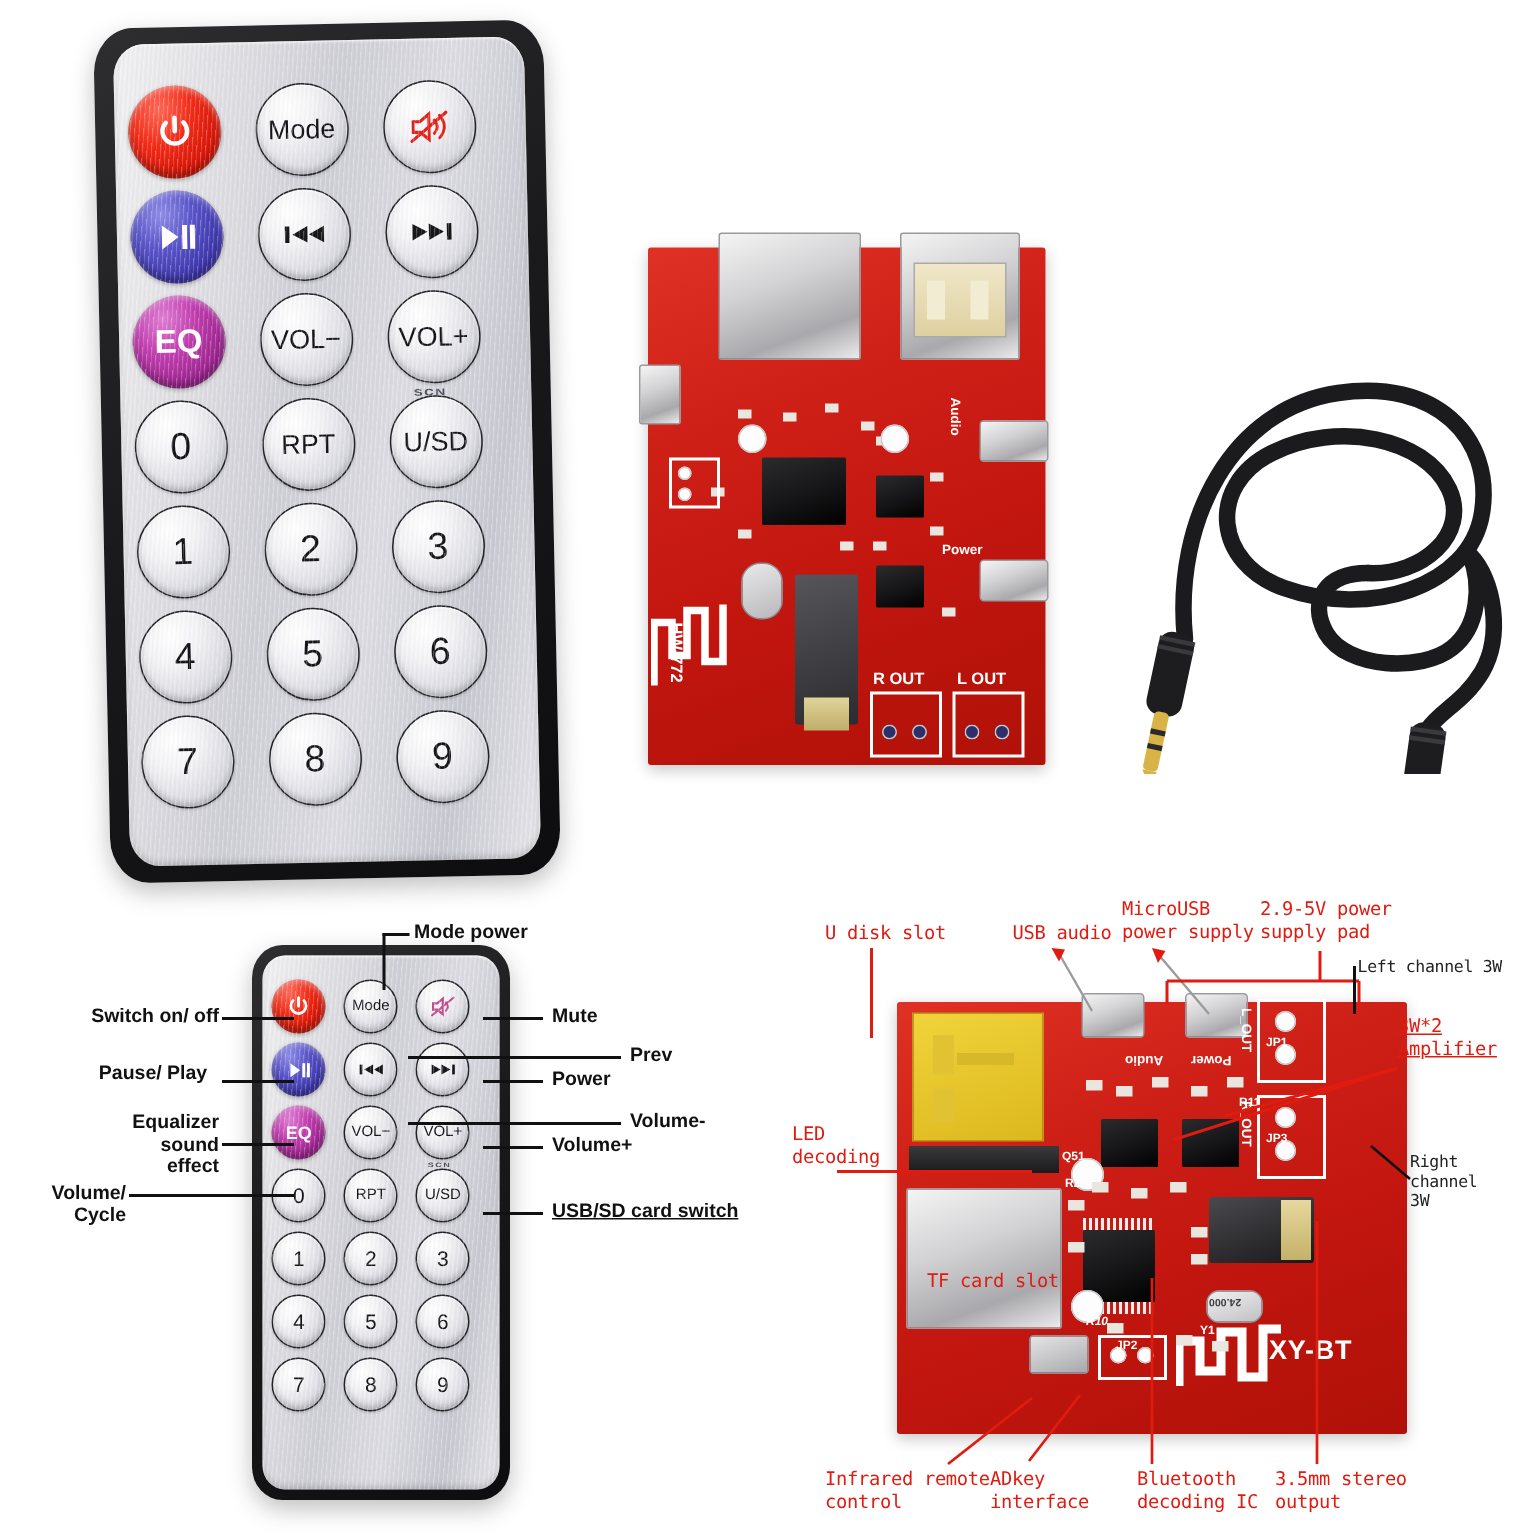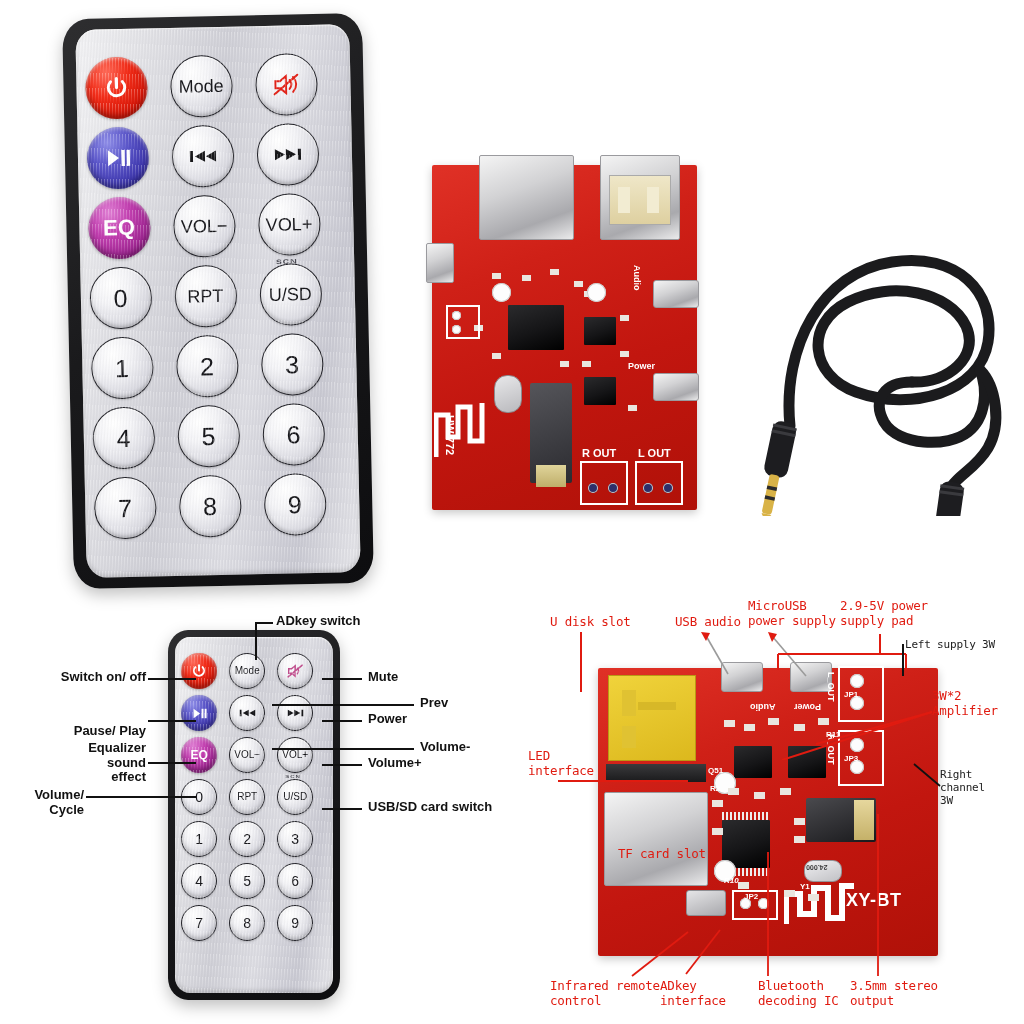--- a/index.html
+++ b/index.html
@@ -413,27 +413,27 @@
           <span>8</span>
           </div>
         <div class="btn plain" style="left:102px; top:268px; width:36px; height:36px; font-size:14px;">
           <span>9</span>
           </div>
       </div>
     </div>
 
     <div class="lead-blk" style="left:255px; top:22px; width:2px; height:38px;"></div>
     <div class="lead-blk" style="left:255px; top:22px; width:18px; height:2px;"></div>
-    <div class="lbl-blk" style="left:276px; top:14px;">ADkey switch</div>
+    <div class="lbl-blk" style="left:276px; top:14px;">Mode power</div>
 
     <div class="lead-blk" style="left:148px; top:78px; width:48px; height:2px;"></div>
     <div class="lbl-blk" style="left:50px; top:70px; width:96px; text-align:right;">Switch on/ off</div>
 
     <div class="lead-blk" style="left:148px; top:120px; width:48px; height:2px;"></div>
-    <div class="lbl-blk" style="left:58px; top:124px; width:88px; text-align:right;">Pause/ Play</div>
+    <div class="lbl-blk" style="left:58px; top:108px; width:88px; text-align:center;">Pause/ Play</div>
 
     <div class="lead-blk" style="left:148px; top:162px; width:48px; height:2px;"></div>
     <div class="lbl-blk" style="left:54px; top:141px; width:92px; text-align:right;">Equalizer
 sound
 effect</div>
 
     <div class="lead-blk" style="left:86px; top:196px; width:110px; height:2px;"></div>
     <div class="lbl-blk" style="left:2px; top:188px; width:82px; text-align:right;">Volume/ Cycle</div>
 
     <div class="lead-blk" style="left:322px; top:78px; width:40px; height:2px;"></div>
@@ -445,21 +445,21 @@
     <div class="lead-blk" style="left:322px; top:120px; width:40px; height:2px;"></div>
     <div class="lbl-blk" style="left:368px; top:112px;">Power</div>
 
     <div class="lead-blk" style="left:272px; top:148px; width:142px; height:2px;"></div>
     <div class="lbl-blk" style="left:420px; top:140px;">Volume-</div>
 
     <div class="lead-blk" style="left:322px; top:164px; width:40px; height:2px;"></div>
     <div class="lbl-blk" style="left:368px; top:156px;">Volume+</div>
 
     <div class="lead-blk" style="left:322px; top:208px; width:40px; height:2px;"></div>
-    <div class="lbl-blk" style="left:368px; top:200px;">USB/SD card switch</div>
+    <div class="lbl-blk" style="left:368px; top:200px;text-decoration:underline;">USB/SD card switch</div>
   </div>
 
   <div class="abs" style="left:520px; top:590px; width:504px; height:434px;">
 
     <div class="pcb" style="left:78px; top:78px; width:340px; height:288px; border-radius:2px;">
 
       <div style="position:absolute; left:10px; top:7px; width:88px; height:86px;
                   background:linear-gradient(160deg,#f0d33b,#dcb81d); border:1px solid #b99a14;"></div>
       <div style="position:absolute; left:24px; top:22px; width:14px; height:26px; background:#e0c232;"></div>
       <div style="position:absolute; left:24px; top:58px; width:14px; height:22px; background:#e0c232;"></div>
@@ -559,39 +559,39 @@
       <path d="M14 8 L48 48" stroke="#9b9b9b" stroke-width="1.6" fill="none"></path>
       <path d="M10 4 l9 2 -5 8 z" fill="#e01b10"></path>
     </svg>
 
     <div class="lbl-red" style="left:320px; top:8px;">2.9-5V power
 supply pad</div>
     <svg style="position:absolute; left:236px; top:42px;" width="160" height="42">
       <path d="M124 2 L124 22 M22 22 L150 22 M22 22 L22 38 M150 22 L150 38" stroke="#e01b10" stroke-width="2" fill="none"></path>
     </svg>
 
-    <div class="lbl-red" style="left:385px; top:48px; color:#222; font-size:11px;">Left supply 3W</div>
+    <div class="lbl-red" style="left:385px; top:48px; color:#222; font-size:11px;">Left channel 3W</div>
     <div class="lead-blk" style="left:382px; top:54px; width:2px; height:32px;"></div>
 
-    <div class="lbl-red" style="left:412px; top:98px;">3W*2
+    <div class="lbl-red" style="left:412px; top:86px;text-decoration:underline;">3W*2
 Amplifier</div>
     <svg style="position:absolute; left:250px; top:110px;" width="170" height="60">
       <path d="M162 12 L12 60" stroke="#e01b10" stroke-width="2" fill="none"></path>
       <path d="M162 12 L46 44" stroke="#e01b10" stroke-width="2" fill="none"></path>
     </svg>
 
     <div class="lbl-red" style="left:420px; top:178px; color:#222; font-size:11px;">Right
 channel
 3W</div>
     <svg style="position:absolute; left:392px; top:172px;" width="34" height="30">
       <path d="M2 2 L28 24" stroke="#111" stroke-width="1.8" fill="none"></path>
     </svg>
 
     <div class="lbl-red" style="left:8px; top:158px; text-align:left;">LED
-interface</div>
+decoding</div>
     <div class="lead-red" style="left:38px; top:190px; width:130px; height:2px;"></div>
 
     <div class="lbl-red" style="left:98px; top:256px;">TF card slot</div>
 
     <div class="lbl-red" style="left:30px; top:388px;">Infrared remote
 control</div>
     <svg style="position:absolute; left:100px; top:338px;" width="80" height="56">
       <path d="M68 4 L12 48" stroke="#e01b10" stroke-width="1.8" fill="none"></path>
     </svg>
 

